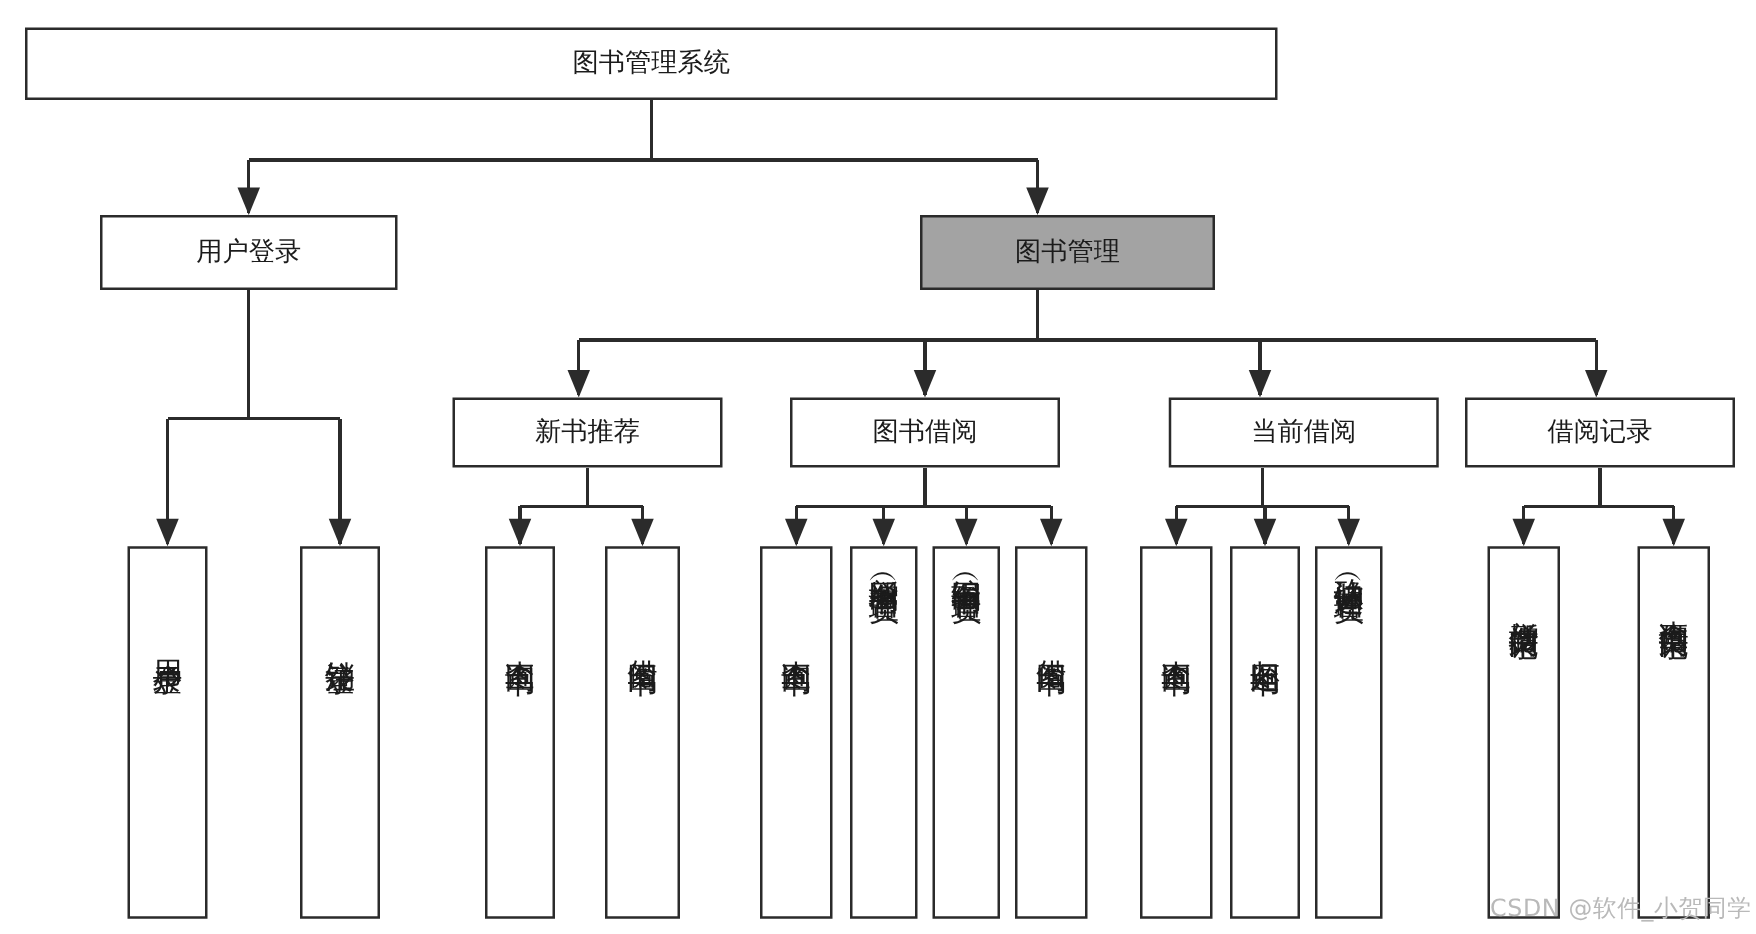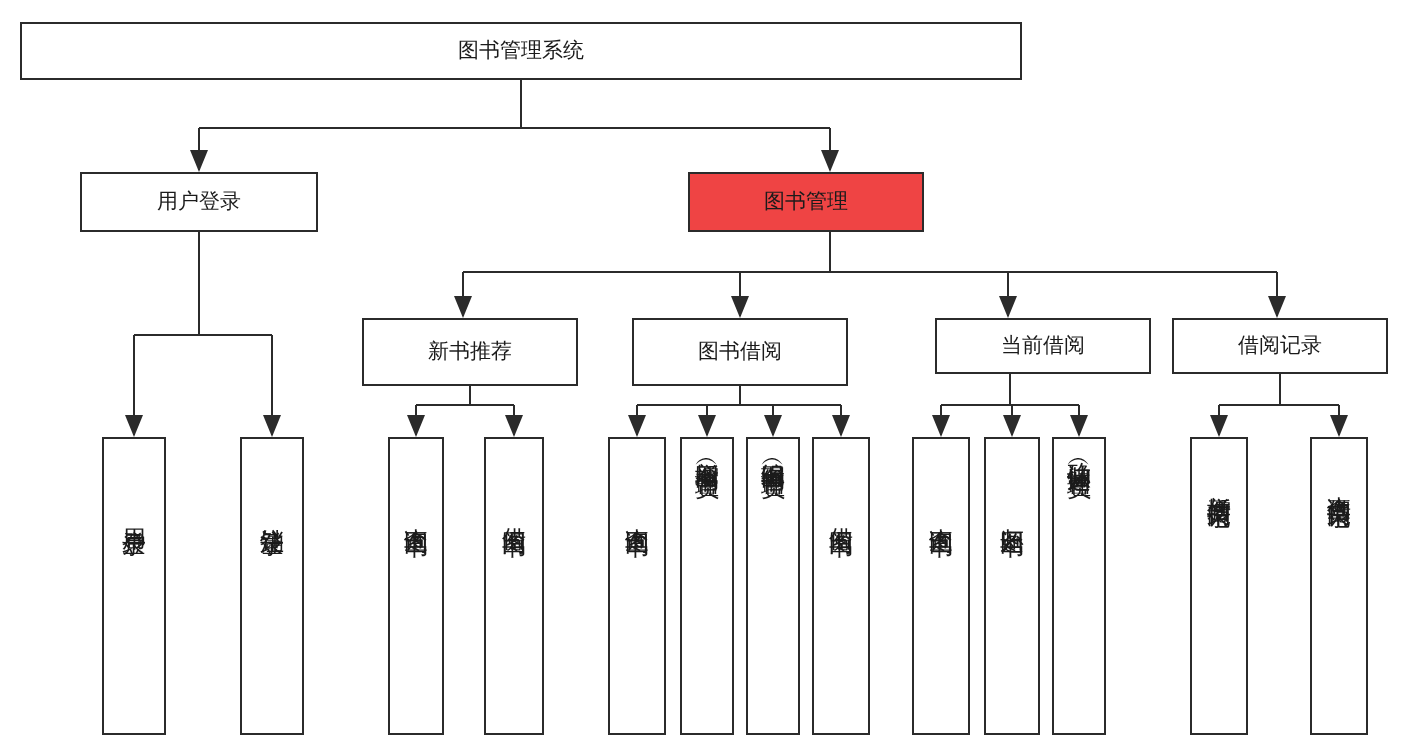--- a/index.html
+++ b/index.html
@@ -137,27 +137,27 @@
         <polygon points="1330,415 1348,415 1339,437" fill="#2b2b2b"></polygon>
       </g>
     </svg>
   <div id="node-layer">
       <div class="node horiz" style="left: 20px; top: 22px; width: 1002px; height: 58px; border-color: rgb(43, 43, 43); background: rgb(255, 255, 255);">
         <span class="label" style="color: rgb(27, 27, 27);">图书管理系统</span>
       </div>
       <div class="node horiz" style="left: 80px; top: 172px; width: 238px; height: 60px; border-color: rgb(43, 43, 43); background: rgb(255, 255, 255);">
         <span class="label" style="color: rgb(27, 27, 27);">用户登录</span>
       </div>
-      <div class="node horiz" style="left: 688px; top: 172px; width: 236px; height: 60px; border-color: rgb(43, 43, 43); background: #ef4444;">
+      <div class="node horiz" style="left: 736px; top: 172px; width: 236px; height: 60px; border-color: rgb(43, 43, 43); background: #a3a3a3;">
         <span class="label" style="color: rgb(27, 27, 27);">图书管理</span>
       </div>
-      <div class="node horiz" style="left: 362px; top: 318px; width: 216px; height: 68px; border-color: rgb(43, 43, 43); background: rgb(255, 255, 255);">
+      <div class="node horiz" style="left: 362px; top: 318px; width: 216px; height: 56px; border-color: rgb(43, 43, 43); background: rgb(255, 255, 255);">
         <span class="label" style="color: rgb(27, 27, 27);">新书推荐</span>
       </div>
-      <div class="node horiz" style="left: 632px; top: 318px; width: 216px; height: 68px; border-color: rgb(43, 43, 43); background: rgb(255, 255, 255);">
+      <div class="node horiz" style="left: 632px; top: 318px; width: 216px; height: 56px; border-color: rgb(43, 43, 43); background: rgb(255, 255, 255);">
         <span class="label" style="color: rgb(27, 27, 27);">图书借阅</span>
       </div>
       <div class="node horiz" style="left: 902px; top: 318px; width: 216px; height: 56px; border-color: rgb(43, 43, 43); background: rgb(255, 255, 255); margin-left: 33px;">
         <span class="label" style="color: rgb(27, 27, 27);">当前借阅</span>
       </div>
       <div class="node horiz" style="left: 1172px; top: 318px; width: 216px; height: 56px; border-color: rgb(43, 43, 43); background: rgb(255, 255, 255);">
         <span class="label" style="color: rgb(27, 27, 27);">借阅记录</span>
       </div>
       <div class="node vert" style="left: 102px; top: 437px; width: 64px; height: 298px; border-color: rgb(43, 43, 43); background: rgb(255, 255, 255);">
         <span class="label" style="color: rgb(27, 27, 27); margin-top: 70px;">用户登录</span>
@@ -192,13 +192,14 @@
       <div class="node vert" style="left: 1052px; top: 437px; width: 54px; height: 298px; border-color: rgb(43, 43, 43); background: rgb(255, 255, 255);">
         <span class="label" style="color: rgb(27, 27, 27); margin-top: 4px;">确认归还（管理员）</span>
       </div>
       <div class="node vert" style="left: 1190px; top: 437px; width: 58px; height: 298px; border-color: rgb(43, 43, 43); background: rgb(255, 255, 255);">
         <span class="label" style="color: rgb(27, 27, 27); margin-top: 38px;">新增借阅记录</span>
       </div>
       <div class="node vert" style="left: 1310px; top: 437px; width: 58px; height: 298px; border-color: rgb(43, 43, 43); background: rgb(255, 255, 255);">
         <span class="label" style="color: rgb(27, 27, 27); margin-top: 38px;">查询借阅记录</span>
       </div>
     </div>
+  <div class="watermark" style="left: 1192px; top: 714px; color: rgb(185, 185, 185);">CSDN @软件_小贺同学</div>
 </div>
 
 </body></html>

